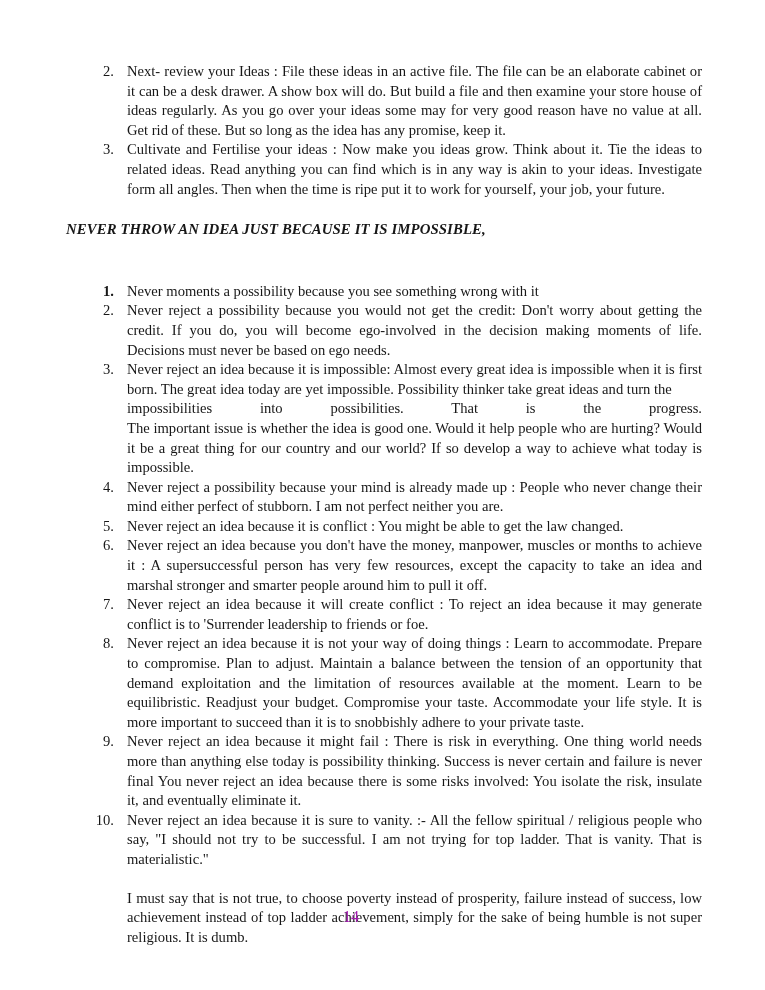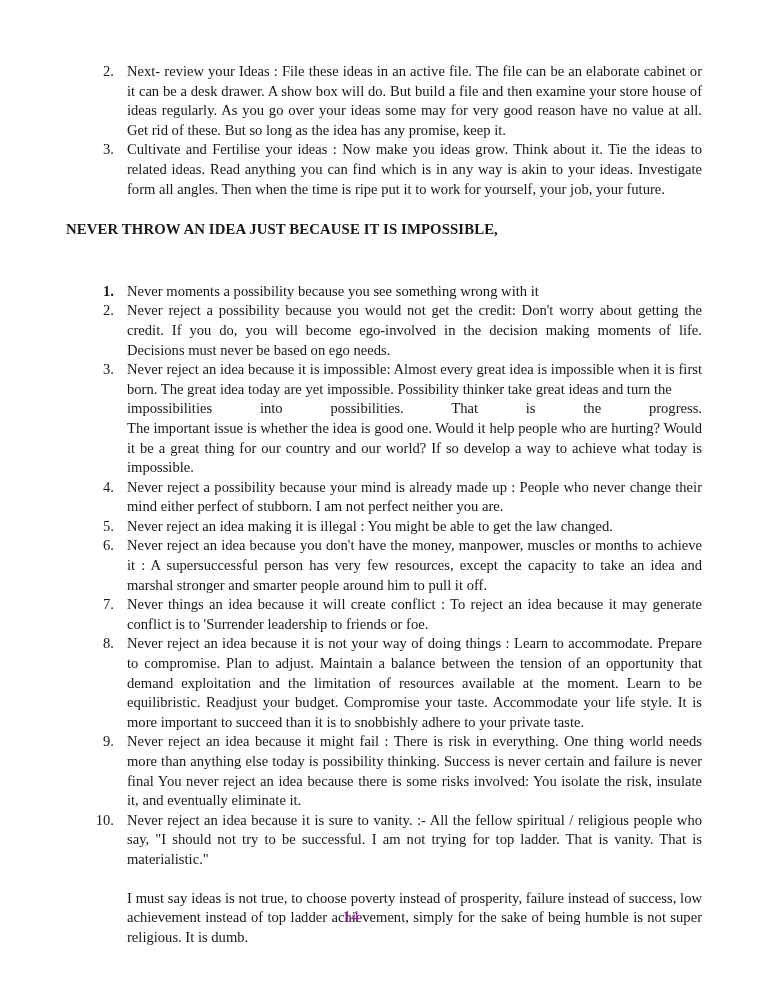--- a/index.html
+++ b/index.html
@@ -62,20 +62,21 @@
 
   b, .b { font-weight: normal; }
 
   
   .heading {
     font-size: 14.8px;
     font-weight: bold;
     line-height: 19.6px;
     letter-spacing: 0.1px;
     margin: 0;
+    font-style: italic;
   }
   .sp-before-head { height: 21px; }
   .sp-between-head { height: 20px; }
   .sp-after-head { height: 22px; }
   .sp-para { height: 19px; }
 
   
   .stretch-line {
     display: block;
     text-align: justify;
@@ -147,31 +148,31 @@
         <span class="li-body"><b>Never reject an idea because it is impossible:</b><span> Almost every great idea is impossible when it is first born. The great idea today are yet impossible. Possibility thinker take great ideas and turn the</span><span class="stretch-line">impossibilities into possibilities. That is the progress.</span><span>The important issue is whether the idea is good one. Would it help people who are hurting? Would it be a great thing for our country and our world? If so develop a way to achieve what today is impossible.</span></span>
       </li>
 
       <li>
         <span class="num">4.</span>
         <span class="li-body"><b>Never reject a possibility because your mind is already made up :</b><span> People who never change their mind either perfect of stubborn. I am not perfect neither you are.</span></span>
       </li>
 
       <li>
         <span class="num">5.</span>
-        <span class="li-body"><b>Never reject an idea making it is illegal :</b><span> You might be able to get the law changed.</span></span>
+        <span class="li-body"><b>Never reject an idea because it is conflict :</b><span> You might be able to get the law changed.</span></span>
       </li>
 
       <li>
         <span class="num">6.</span>
         <span class="li-body"><b>Never reject an idea because you don't have the money, manpower, muscles or months to achieve it :</b><span> A supersuccessful person has very few resources, except the capacity to take an idea and marshal stronger and smarter people around him to pull it off.</span></span>
       </li>
 
       <li>
         <span class="num">7.</span>
-        <span class="li-body"><b>Never things an idea because it will create conflict :</b><span> To reject an idea because it may generate conflict is to 'Surrender leadership to friends or foe.</span></span>
+        <span class="li-body"><b>Never reject an idea because it will create conflict :</b><span> To reject an idea because it may generate conflict is to 'Surrender leadership to friends or foe.</span></span>
       </li>
 
       <li>
         <span class="num">8.</span>
         <span class="li-body"><b>Never reject an idea because it is not your way of doing things :</b><span> Learn to accommodate. Prepare to compromise. Plan to adjust. Maintain a balance between the tension of an opportunity that demand exploitation and the limitation of resources available at the moment. Learn to be equilibristic. Readjust your budget. Compromise your taste. Accommodate your life style. It is more important to succeed than it is to snobbishly adhere to your private taste.</span></span>
       </li>
 
       <li>
         <span class="num">9.</span>
         <span class="li-body"><b>Never reject an idea because it might fail :</b><span> There is risk in everything. One thing world needs more than anything else today is possibility thinking. Success is never certain and failure is never final </span><b>You never reject an idea because there is some risks involved:</b><span> You isolate the risk, insulate it, and eventually eliminate it.</span></span>
@@ -179,18 +180,18 @@
 
       <li>
         <span class="num">10.</span>
         <span class="li-body"><b>Never reject an idea because it is sure to vanity. :-</b><span> All the fellow spiritual / religious people who say, "I should not try to be successful. I am not trying for top ladder. That is vanity. That is materialistic."</span></span>
       </li>
 
     </ol>
 
     <div class="sp-para"></div>
 
-    <p class="closing"><span>I must say ideas is </span><b>not true,</b><span> to choose poverty instead of prosperity, failure instead of success, low achievement instead of top ladder achievement, simply for the sake of being humble is not super religious. It is dumb.</span></p>
+    <p class="closing"><span>I must say that is </span><b>not true,</b><span> to choose poverty instead of prosperity, failure instead of success, low achievement instead of top ladder achievement, simply for the sake of being humble is not super religious. It is dumb.</span></p>
 
   </div>
 
   <div class="page-number">14</div>
 </div>
 
 </body></html>

